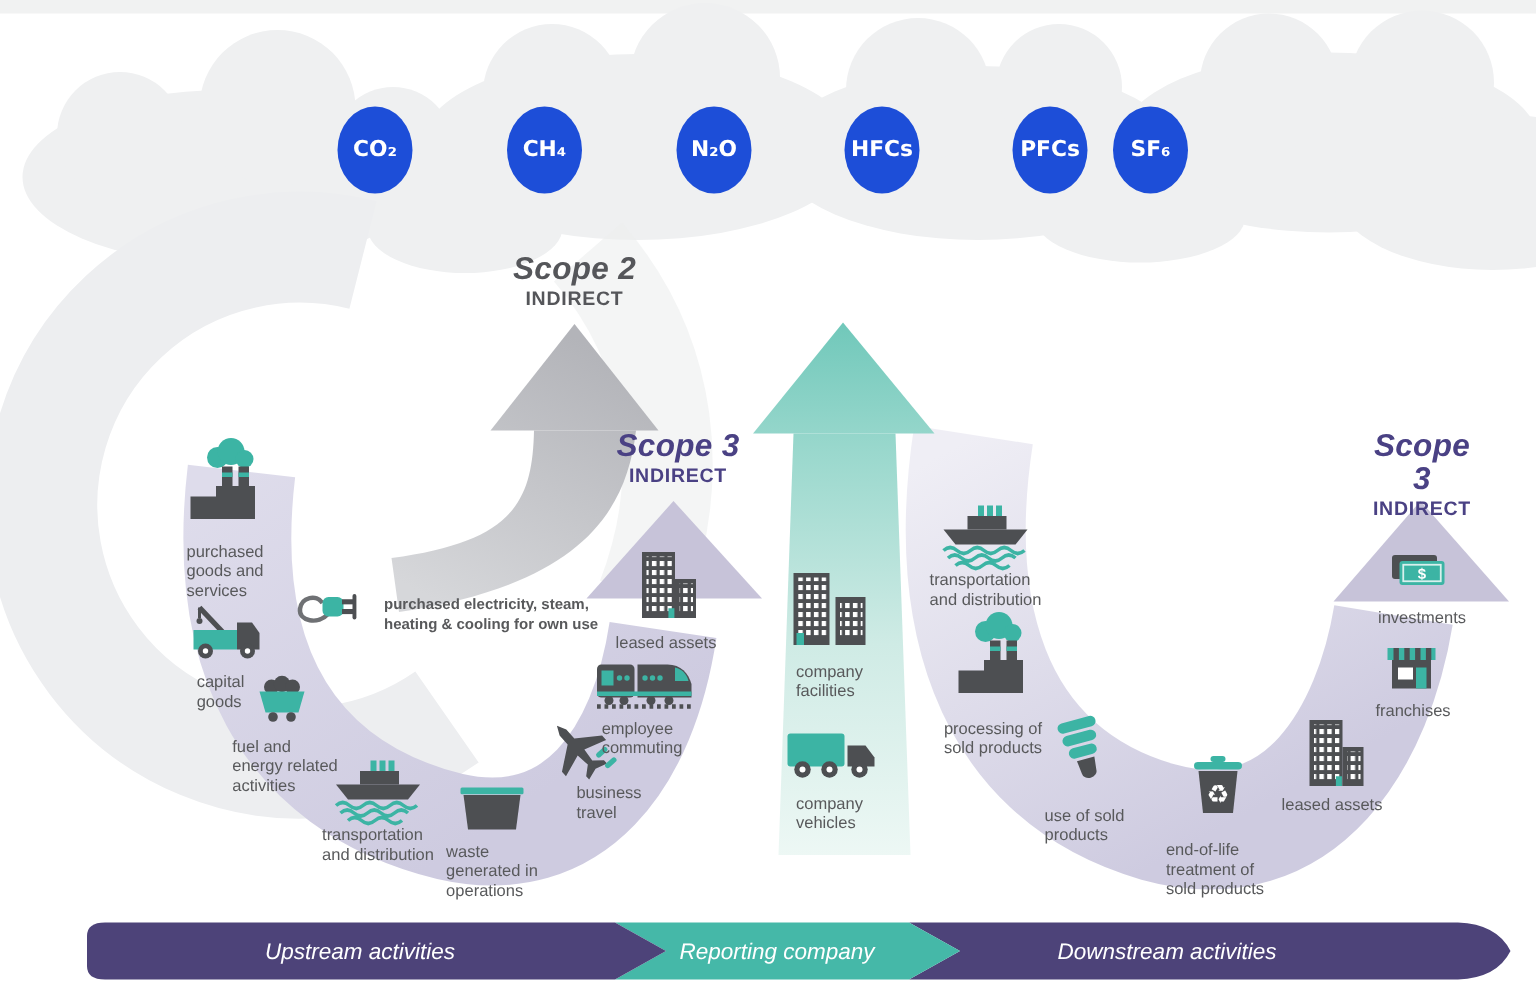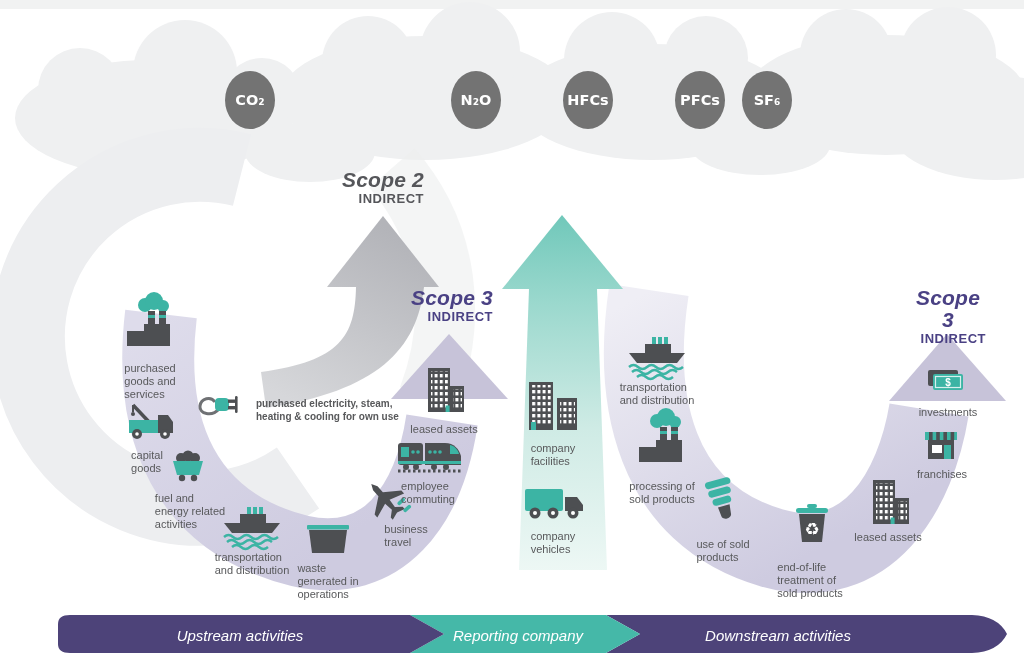--- a/index.html
+++ b/index.html
@@ -1,27 +1,27 @@
 <!DOCTYPE html>
 <html><head>
 <meta charset="utf-8">
 <style>
   html,body{margin:0;padding:0;background:#fff;}
   .stage{position:relative;width:1024px;height:665px;background:#ffffff;overflow:hidden;
          font-family:"Liberation Sans",sans-serif;}
   .stage svg{position:absolute;left:0;top:0;}
-  .gas{position:absolute;width:50px;height:58px;border-radius:50%;background:#737373;color:#fff;
+  .gas{position:absolute;width:50px;height:58px;border-radius:50%;background:#1d4ed8;color:#fff;
        font-weight:bold;font-size:14.5px;display:flex;align-items:center;justify-content:center;
        transform:translateX(-50%);font-family:"DejaVu Sans","Liberation Sans",sans-serif;}
   .lbl{position:absolute;transform:translateX(-50%);text-align:left;font-size:11px;line-height:1.16;
        color:#58595b;white-space:pre-line;}
   .note{position:absolute;text-align:left;font-size:10px;line-height:1.25;color:#58595b;white-space:pre-line;font-weight:bold;}
   .scope{position:absolute;transform:translateX(-50%);text-align:center;line-height:1.05;}
   .scope .t{font-style:italic;font-weight:bold;font-size:21px;letter-spacing:.2px;}
-  .scope .s{font-weight:bold;font-size:13px;letter-spacing:.5px;margin-top:1px;text-align:right;}
+  .scope .s{font-weight:bold;font-size:13px;letter-spacing:.5px;margin-top:1px;}
   .c-gray{color:#55565a}.c-teal{color:#2db3a2}.c-purple{color:#4a4184}
   .foot{position:absolute;transform:translate(-50%,-50%);color:#ffffff;font-weight:normal;
         font-style:italic;font-size:15px;white-space:nowrap;}
 </style>
 </head>
 <body>
 
 <div class="stage">
 
 <svg width="1024" height="665" viewBox="0 0 1024 665">
@@ -254,20 +254,21 @@
 
   <g transform="translate(945,383)">
     <rect x="-17" y="-13" width="30" height="16" rx="2" fill="#4d4f52"></rect>
     <rect x="-12" y="-9" width="30" height="16" rx="2" fill="#3cb4a4"></rect>
     <rect x="-9.5" y="-6.5" width="25" height="11" fill="none" stroke="#ffffff" stroke-width="1.2" opacity="0.8"></rect>
     <text x="3" y="3" text-anchor="middle" font-size="10" font-weight="bold" fill="#ffffff">$</text>
   </g>
 </svg>
 
   <div class="gas" style="left:250px;top:71px">CO₂</div>
+  <div class="gas" style="left:363px;top:71px">CH₄</div>
   <div class="gas" style="left:476px;top:71px">N₂O</div>
   <div class="gas" style="left:700px;top:71px">PFCs</div>
   <div class="gas" style="left:588px;top:71px">HFCs</div>
   <div class="gas" style="left:767px;top:71px">SF₆</div>
 
   <div class="scope c-gray" style="left:383px;top:169px">
     <div class="t">Scope 2</div>
     <div class="s">INDIRECT</div>
   </div>
   <div class="scope c-purple" style="left:452px;top:287px">

